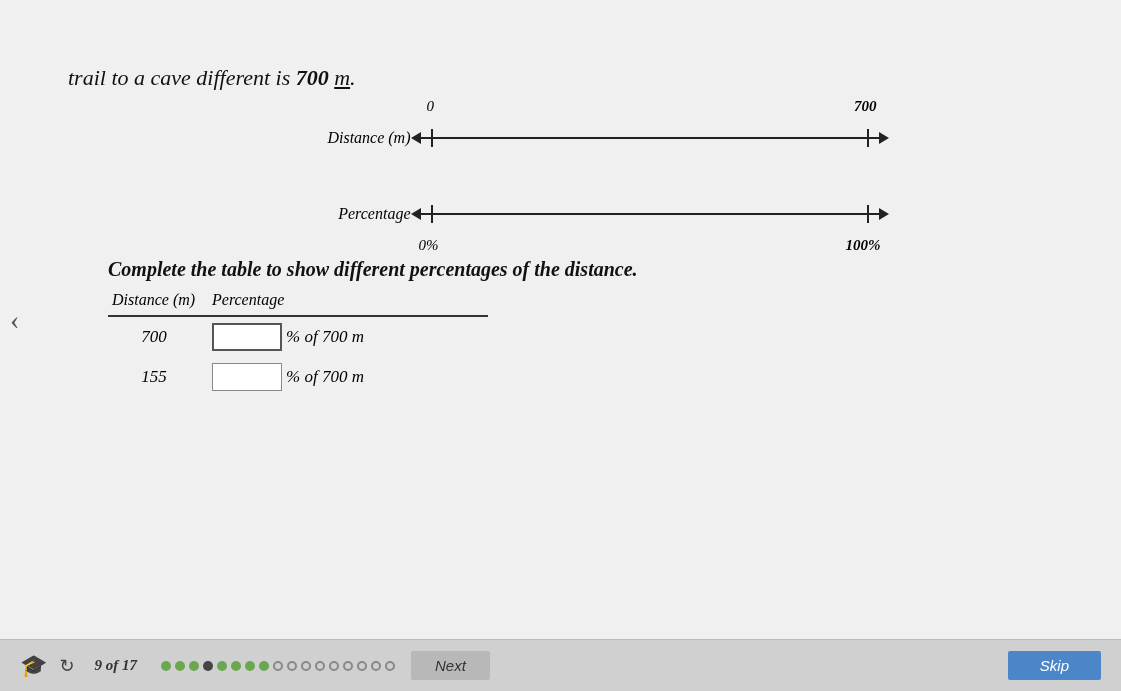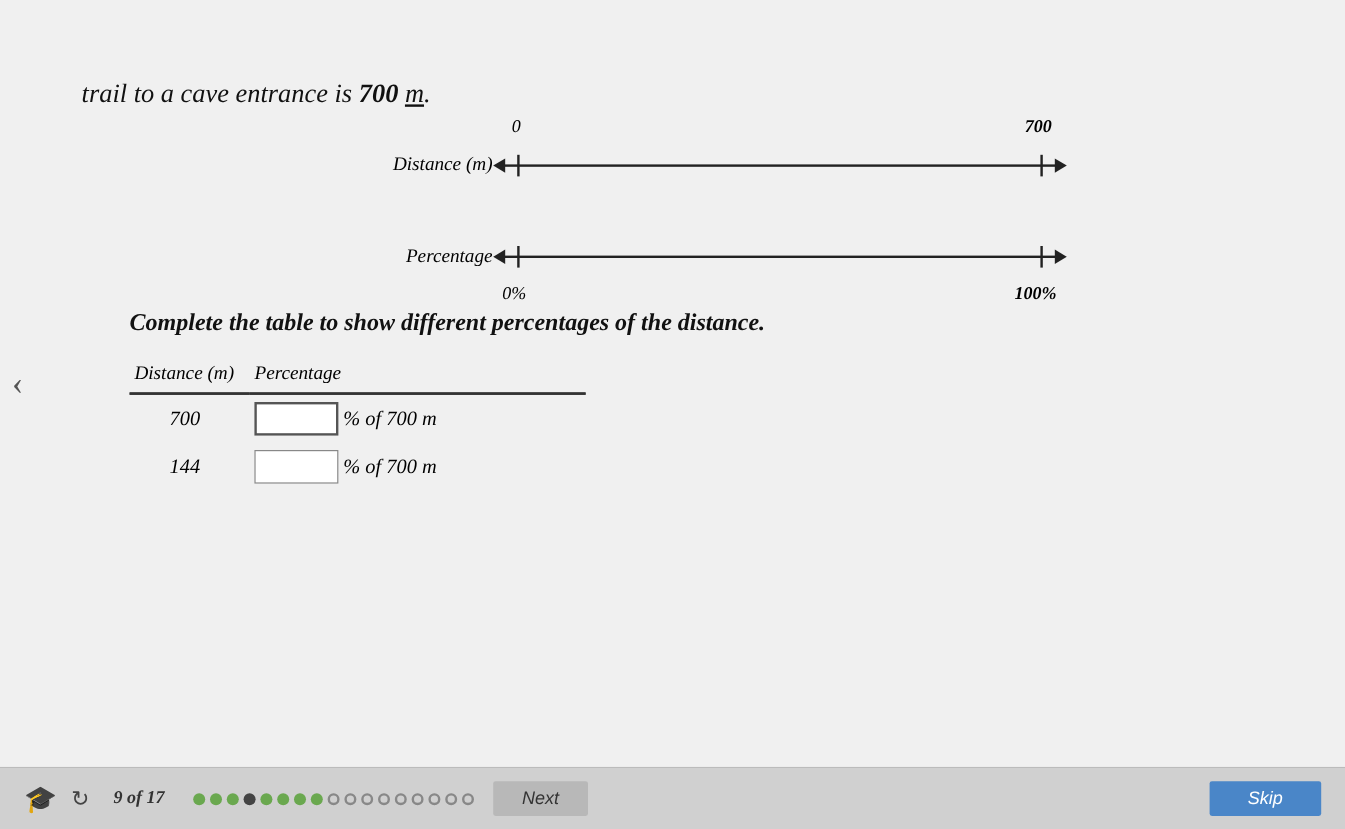--- a/index.html
+++ b/index.html
@@ -107,21 +107,21 @@
     }
     
     .table-section {
       margin-left: 60px;
     }
     .instruction-text {
       font-size: 20px;
       font-style: italic;
       font-weight: bold;
       color: #111;
-      margin-bottom: 18px;
+      margin-bottom: 6px;
     }
     .data-table {
       border-collapse: collapse;
       min-width: 380px;
     }
     .data-table thead tr th {
       font-size: 16px;
       font-style: italic;
       font-weight: normal;
       padding: 4px 12px 6px 4px;
@@ -208,21 +208,21 @@
   </style>
 </head>
 <body>
 
 <div class="main-content">
 
   <div class="nav-arrow-left">‹</div>
 
   <div class="problem-text">
     <br>
-    <span>trail to a cave entrance is </span><span style="font-weight:bold;">700</span>&nbsp;<span style="text-decoration:underline;">m</span>.
+    <span>trail to a cave different is </span><span style="font-weight:bold;">700</span>&nbsp;<span style="text-decoration:underline;">m</span>.
   </div>
 
   <div class="diagram-container">
 
     <div style="display:flex; align-items:center; width:600px; margin-bottom:36px; position:relative;">
       <div class="line-label">
         <span>Distance (m)</span>
       </div>
       <div class="line-wrapper">
 
@@ -272,21 +272,21 @@
         <tr>
           <td class="distance-cell">700</td>
           <td>
             <div style="display:flex; align-items:center; gap:4px;">
               <input class="input-box active-input" type="text" value="" style="">
               <span class="pct-text">% of 700 m</span>
             </div>
           </td>
         </tr>
         <tr>
-          <td class="distance-cell">144</td>
+          <td class="distance-cell">155</td>
           <td>
             <div style="display:flex; align-items:center; gap:4px;">
               <input class="input-box" type="text" value="" style="">
               <span class="pct-text">% of 700 m</span>
             </div>
           </td>
         </tr>
       </tbody>
     </table>
   </div>

